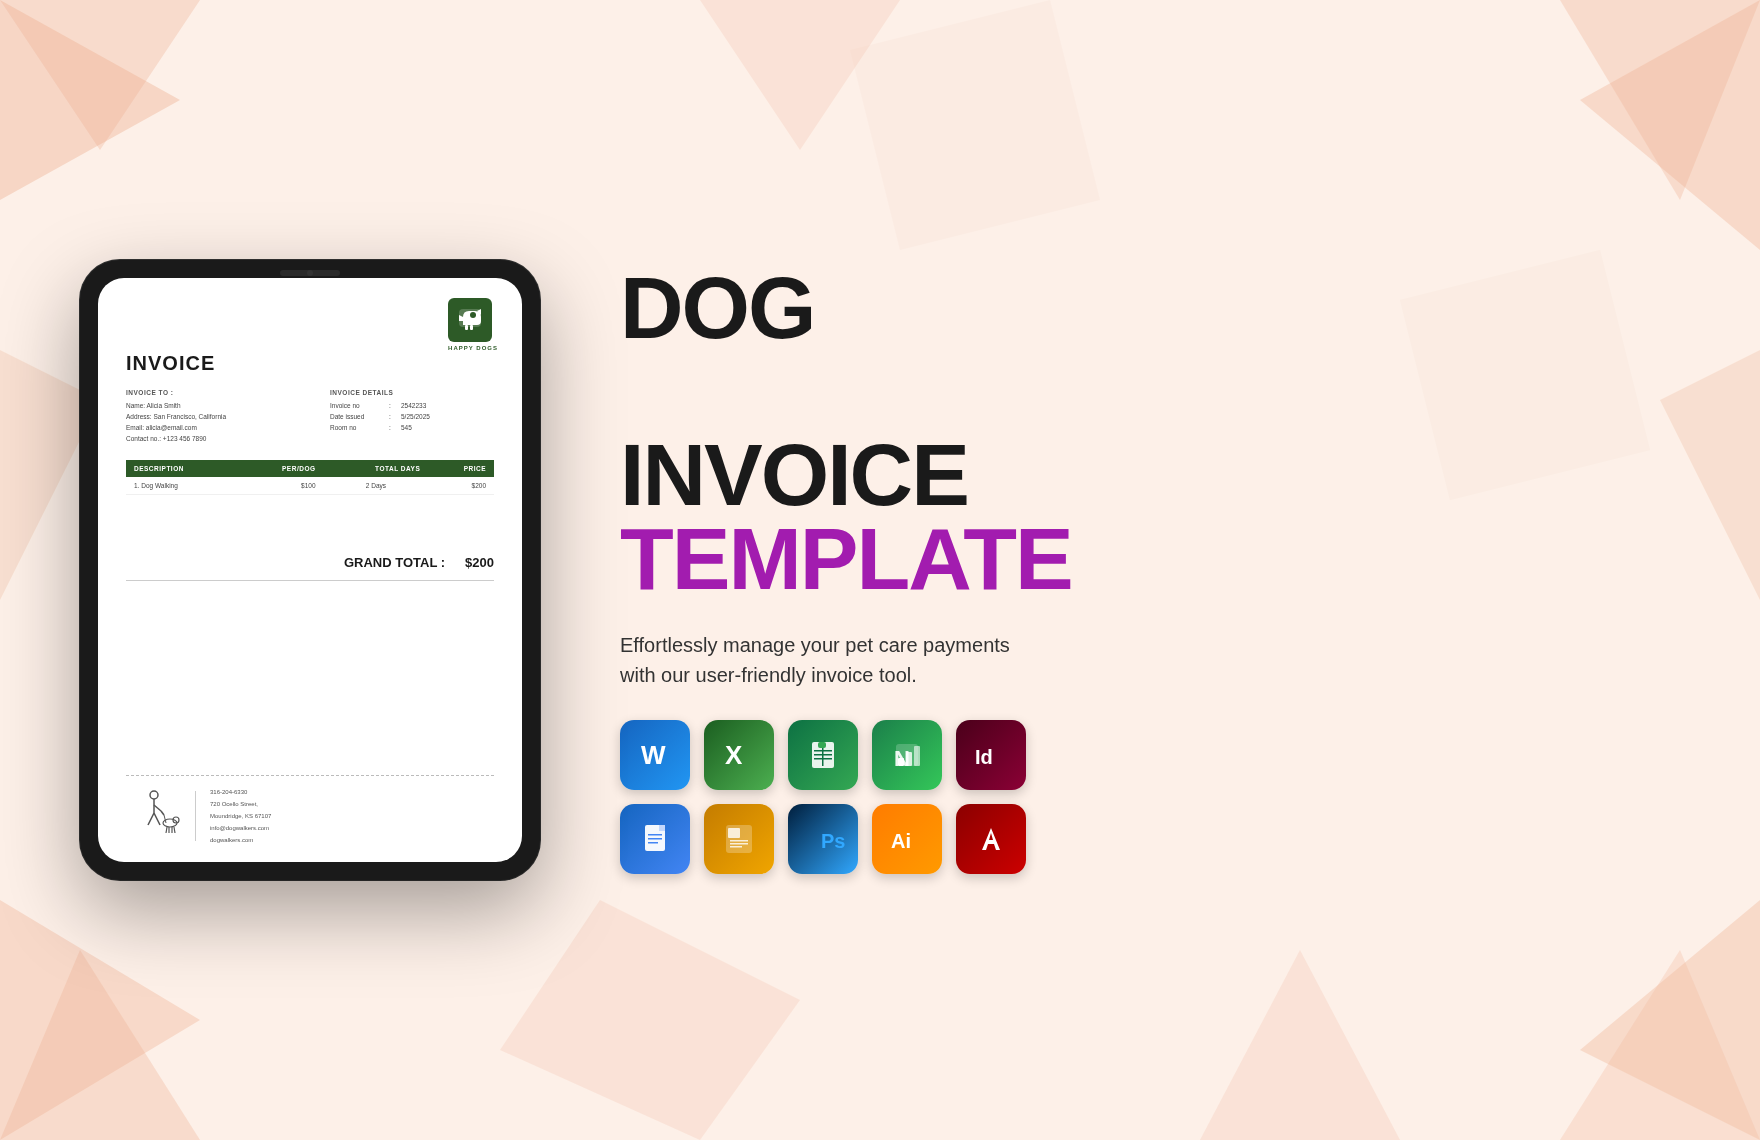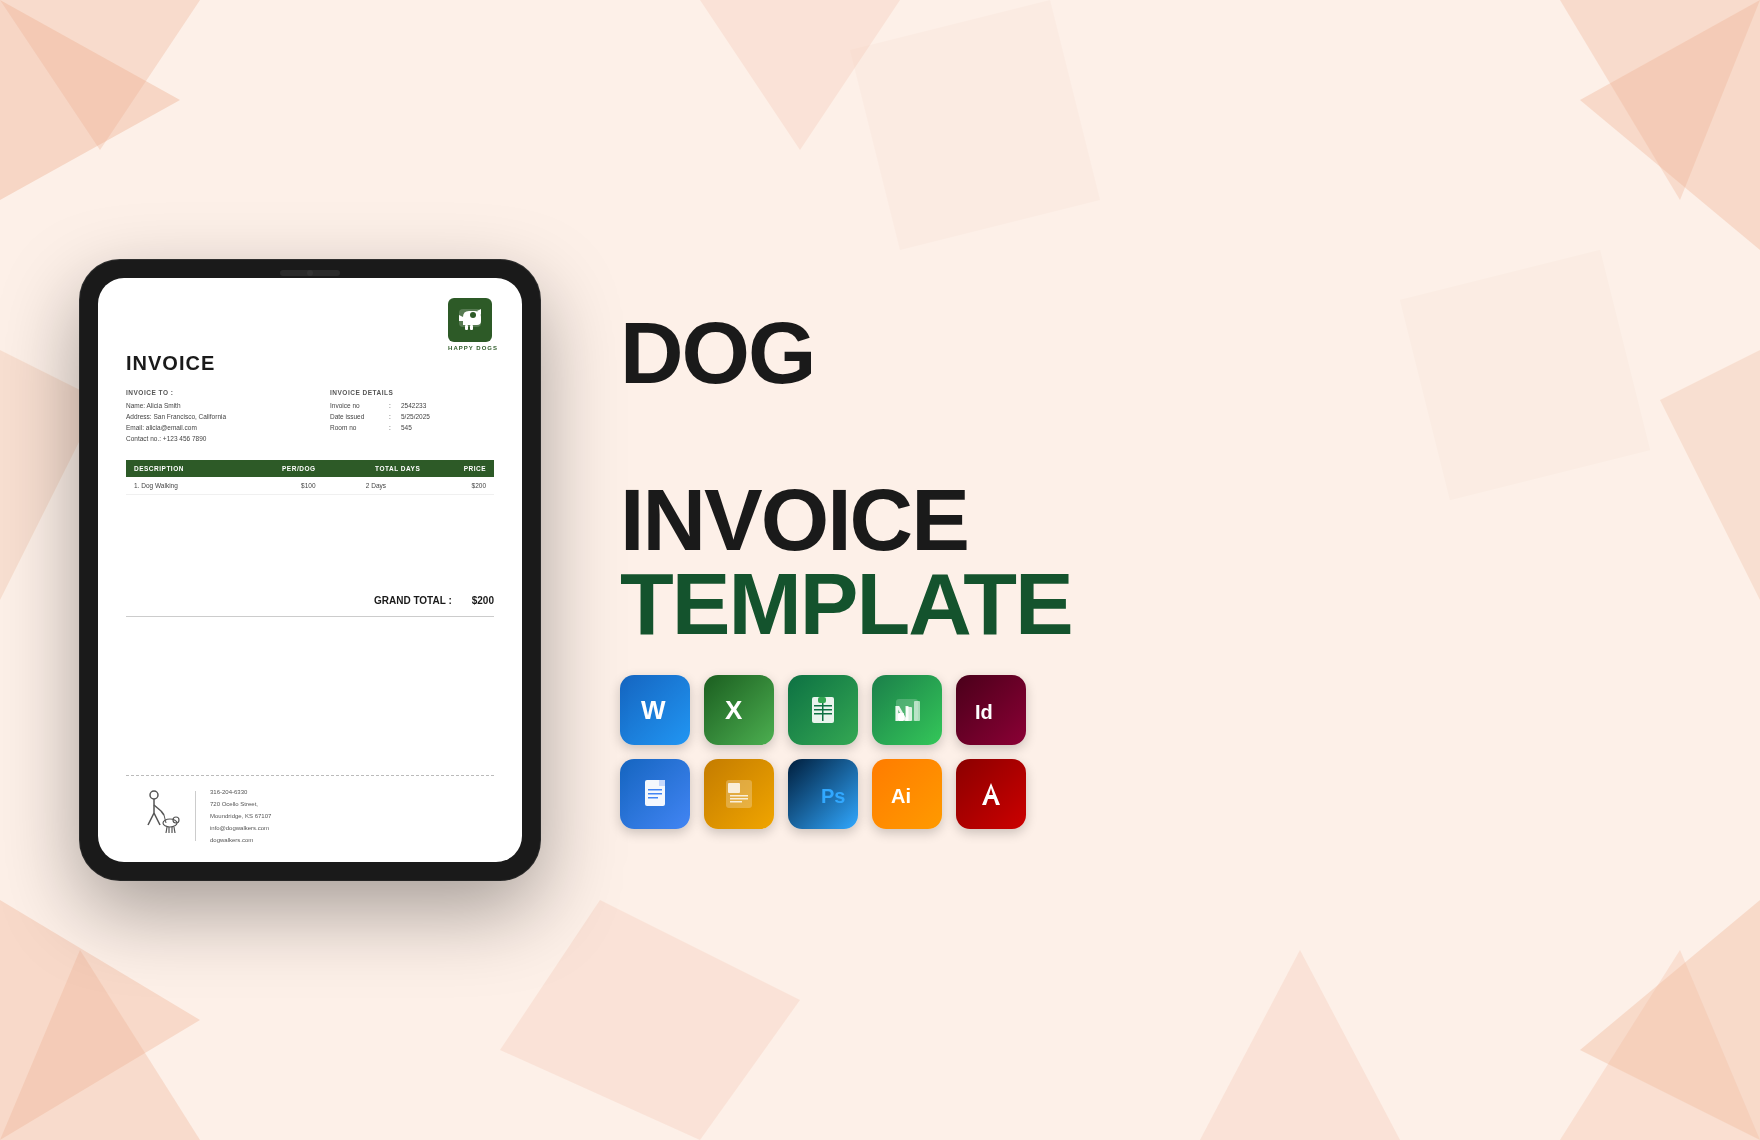--- a/index.html
+++ b/index.html
@@ -225,24 +225,23 @@
       margin-top: 60px;
       display: flex;
       justify-content: flex-end;
       padding-bottom: 10px;
       border-bottom: 1.5px solid #ccc;
     }
 
     .invoice-total-row {
       display: flex;
       gap: 20px;
-      font-size: 10px;
+      font-size: 13px;
       font-weight: bold;
       color: #1a1a1a;
-      margin-top: 40px;
     }
 
     
     .invoice-footer {
       position: absolute;
       bottom: 16px;
       left: 28px;
       right: 28px;
       display: flex;
       align-items: center;
@@ -281,21 +280,21 @@
       font-family: 'Arial Black', Arial, sans-serif;
       font-weight: 900;
       font-size: 88px;
       line-height: 0.95;
       color: #1a1a1a;
       letter-spacing: -2px;
       text-transform: uppercase;
     }
 
     .title-block h1 .template-word {
-      color: #14532d;
+      color: #a21caf;
     }
 
     .subtitle-block {
       max-width: 420px;
     }
 
     .subtitle-block p {
       font-size: 20px;
       color: #333;
       line-height: 1.5;
@@ -483,20 +482,23 @@
 
     <div class="title-block">
       <h1>
         <span>DOG</span><br>
         <br>
         <span>INVOICE</span><br>
         <span class="template-word">TEMPLATE</span>
       </h1>
     </div>
 
+    <div class="subtitle-block">
+      <p>Effortlessly manage your pet care payments with our user-friendly invoice tool.</p>
+    </div>
 
     <div class="icons-grid">
       <div class="icons-row">
 
         <div class="app-icon icon-word">
           <svg width="38" height="38" viewBox="0 0 38 38" xmlns="http://www.w3.org/2000/svg">
             <text x="5" y="28" font-family="Arial Black, Arial" font-size="26" font-weight="900" fill="white">W</text>
           </svg>
         </div>
 

